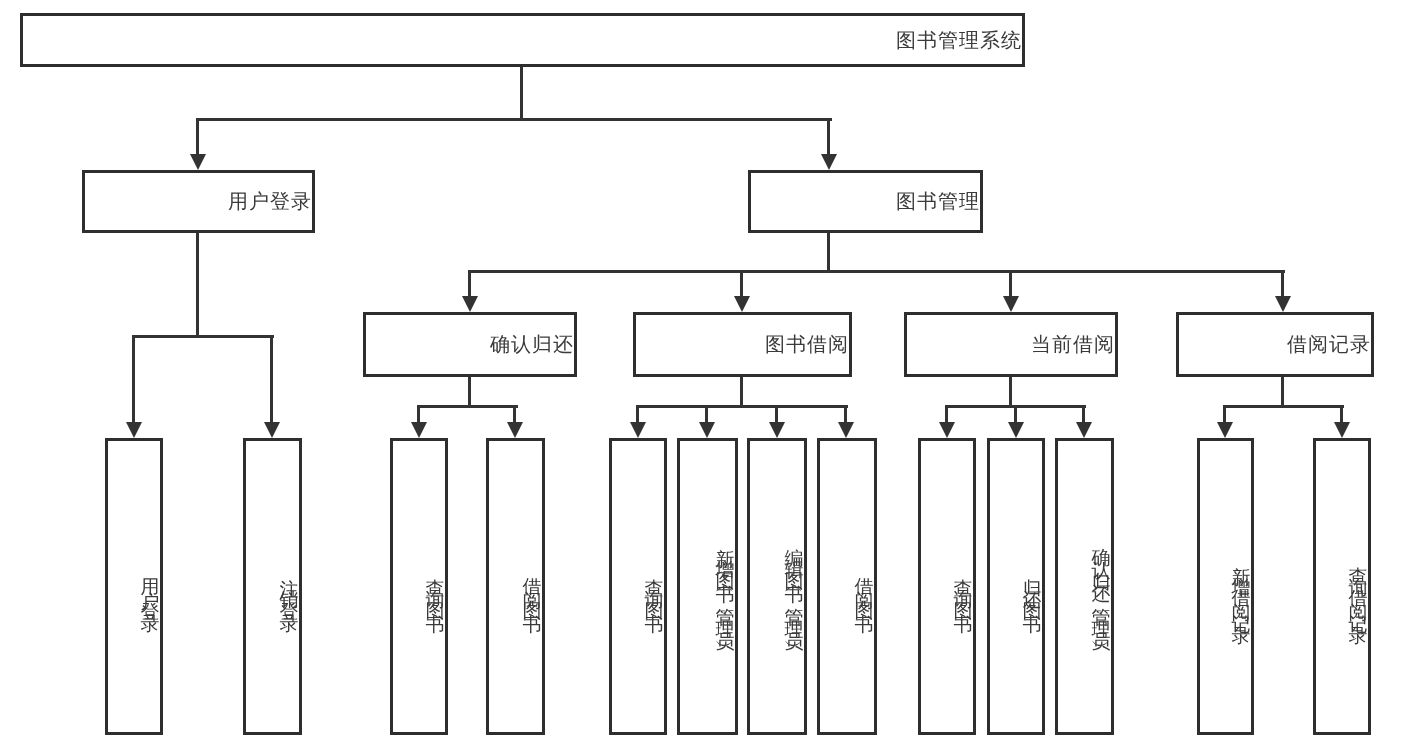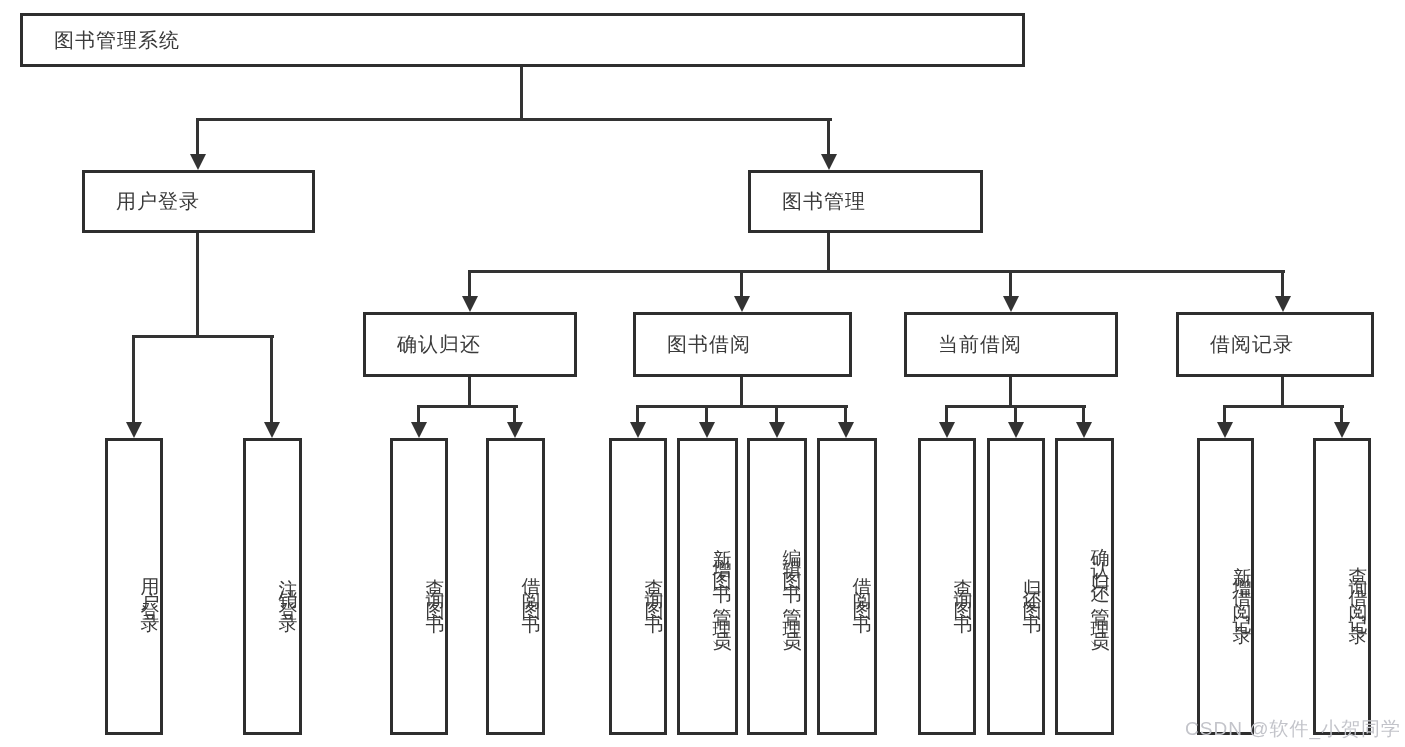--- a/index.html
+++ b/index.html
@@ -2,21 +2,21 @@
 <html><head>
 <meta charset="utf-8">
 <style>
   html,body{margin:0;padding:0;background:#fff;}
   .stage{
     position:relative;width:1405px;height:747px;background:#ffffff;
     font-family:"Liberation Sans","DejaVu Sans",sans-serif;overflow:hidden;
   }
   .node{
     position:absolute;box-sizing:border-box;border:3px solid #2e2e2e;background:#ffffff;
-    display:flex;align-items:center;justify-content:flex-start;
+    display:flex;align-items:center;justify-content:flex-end;
     color:#3a3a3a;font-size:20px;letter-spacing:1px;z-index:2;padding-left:31px;
   }
   .node.leaf span{
     writing-mode:vertical-rl;text-orientation:mixed;
     font-size:19px;letter-spacing:12px;line-height:1.1;
   }
   .vline,.hline{position:absolute;background:#333333;z-index:1;}
   .vline{width:3px;}
   .hline{height:3px;}
   .arr{
@@ -150,15 +150,14 @@
   <div class="vline" style="left:1082px;top:405px;height:19px;"></div>
   <div class="arr" style="left:1076px;top:422px;"></div>
 
   <div class="vline" style="left:1281px;top:377px;height:31px;"></div>
   <div class="hline" style="left:1223px;top:405px;width:121px;"></div>
   <div class="vline" style="left:1223px;top:405px;height:19px;"></div>
   <div class="arr" style="left:1217px;top:422px;"></div>
   <div class="vline" style="left:1340px;top:405px;height:19px;"></div>
   <div class="arr" style="left:1334px;top:422px;"></div>
 
-  <div class="watermark">CSDN @软件_小贺同学</div>
 
 </div>
 
 </body></html>

